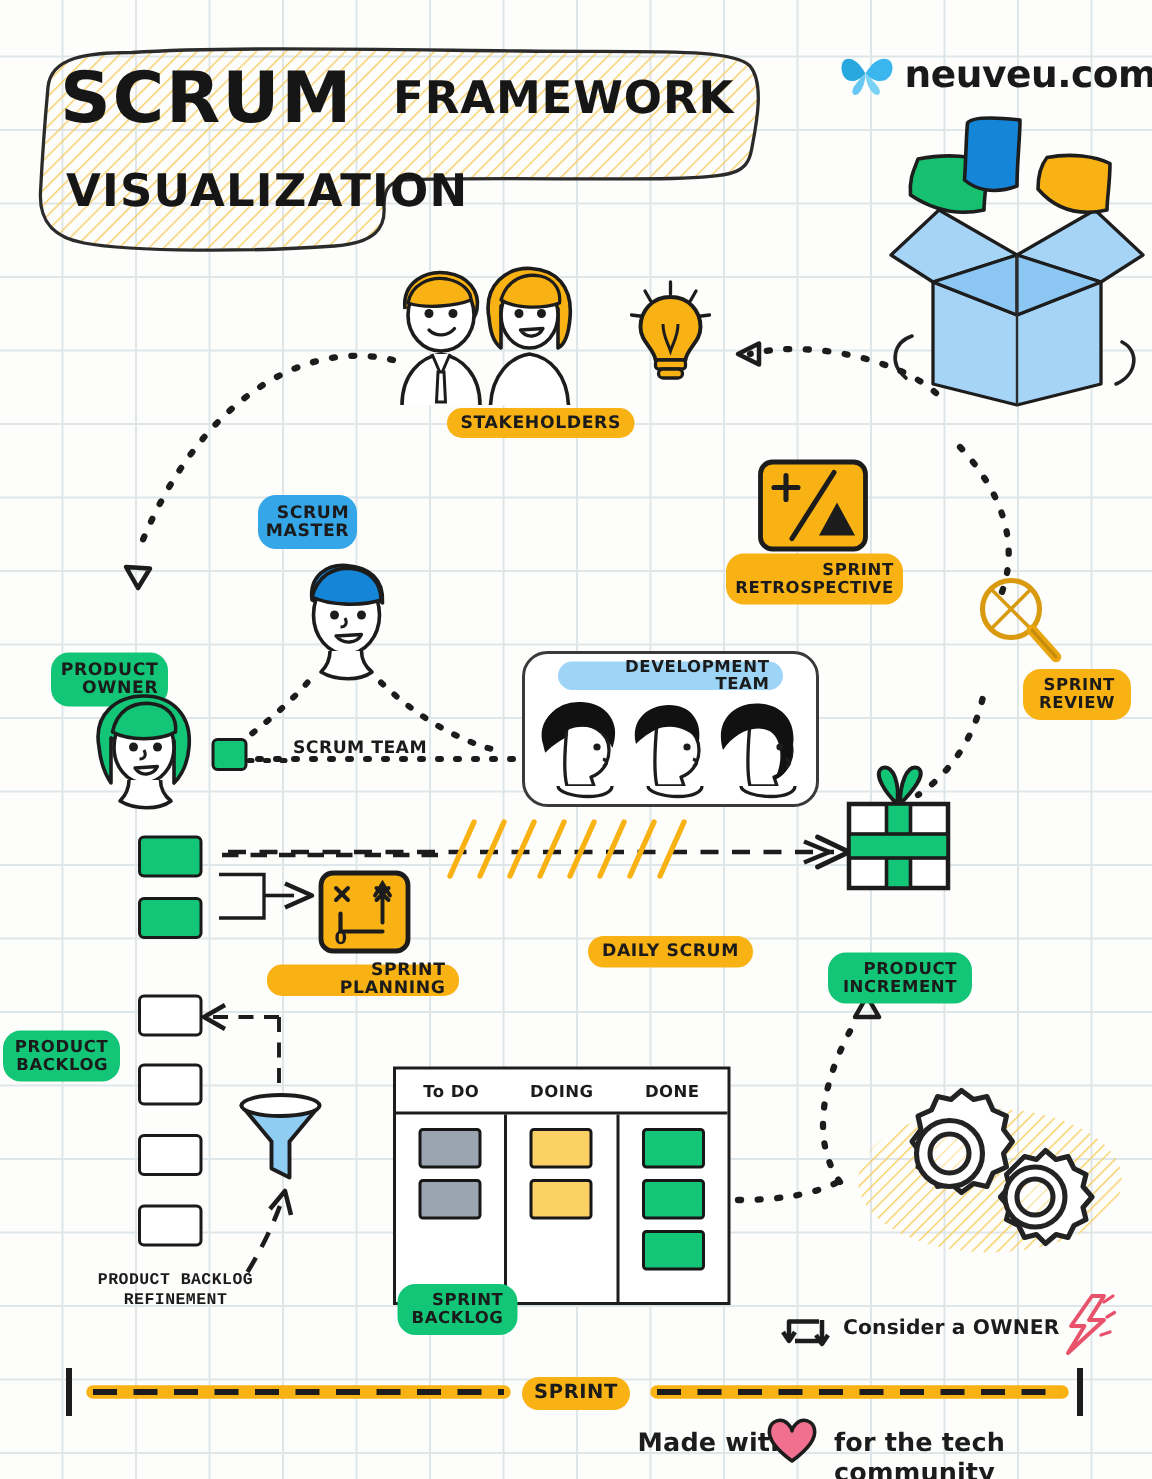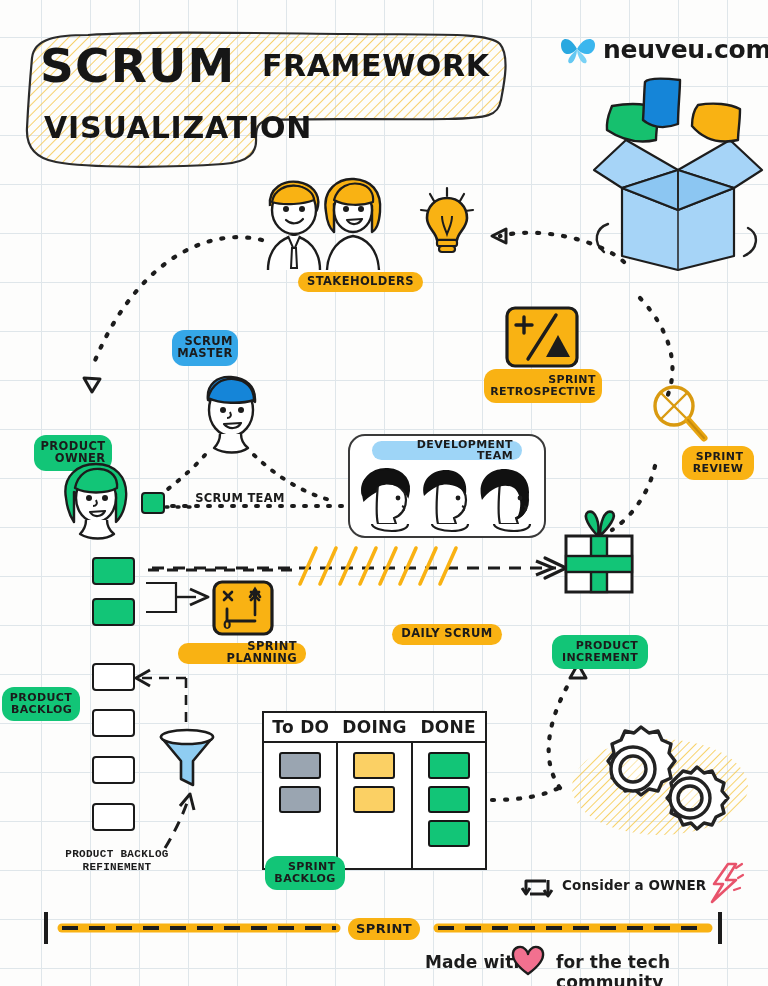--- a/index.html
+++ b/index.html
@@ -69,21 +69,21 @@
 
   
   #kanban {
     position: absolute; left: 262px; top: 711px;
     width: 225px; height: 159px;
     border: 2.4px solid #1d1d1d; background: #ffffff;
   }
   #kanban .hdr { display: flex; height: 30px; border-bottom: 2.2px solid #1d1d1d; }
   #kanban .hdr > div {
     flex: 1; display: flex; align-items: center; justify-content: center;
-    font-size: 17px; font-weight: 700; color: #1b1b1b; letter-spacing: .3px;
+    font-size: 11px; font-weight: 700; color: #1b1b1b; letter-spacing: .3px;
   }
   #kanban .body { display: flex; height: 126px; }
   #kanban .col { flex: 1; position: relative; padding-top: 9px; }
   #kanban .col + .col { border-left: 2.2px solid #1d1d1d; }
   #kanban .card {
     width: 42px; height: 27px; margin: 0 auto 7px auto;
     border: 2.2px solid #171717; border-radius: 3px;
   }
   .card.gray   { background: #9aa5b1; }
   .card.yellow { background: #fbd064; }

